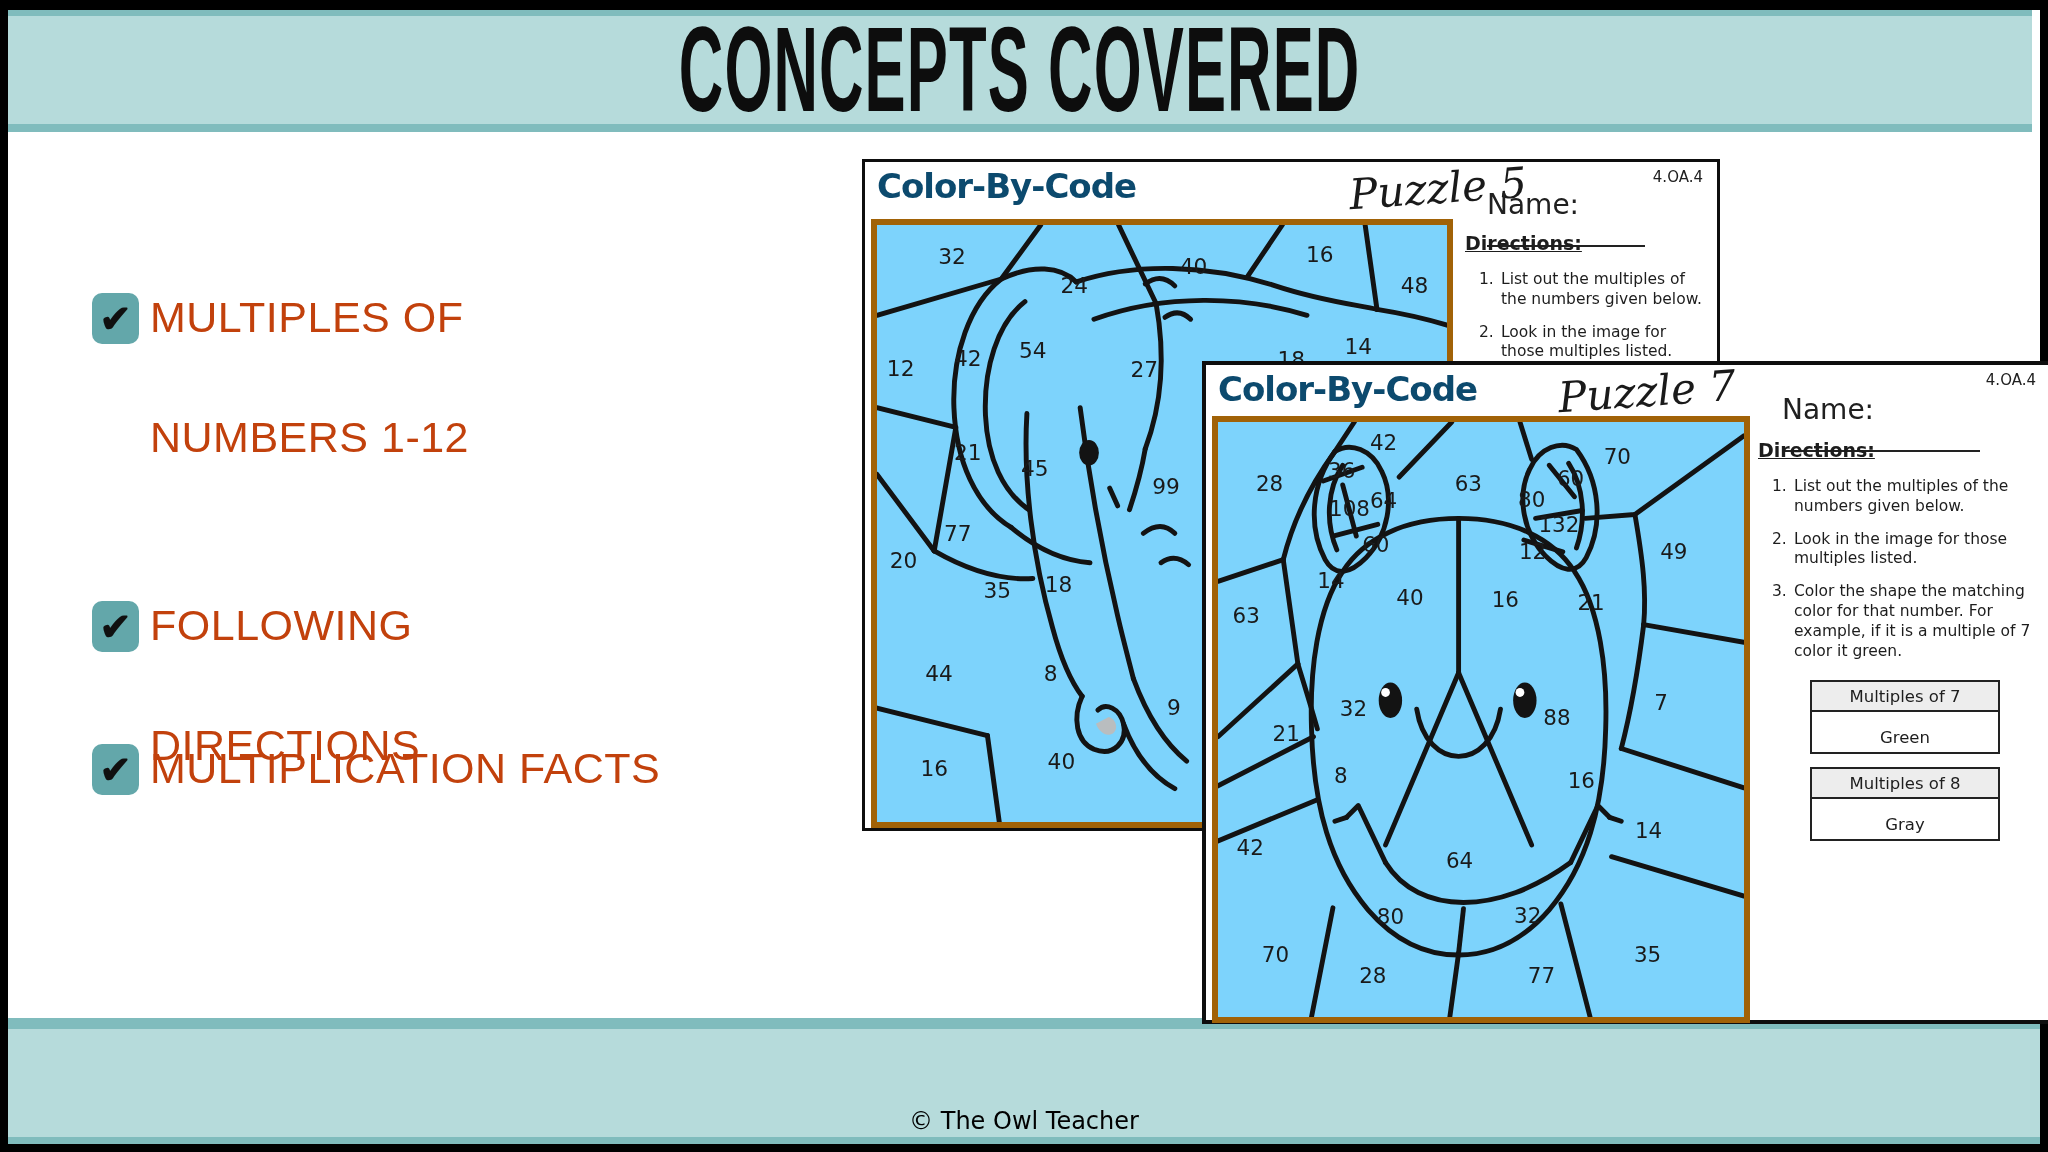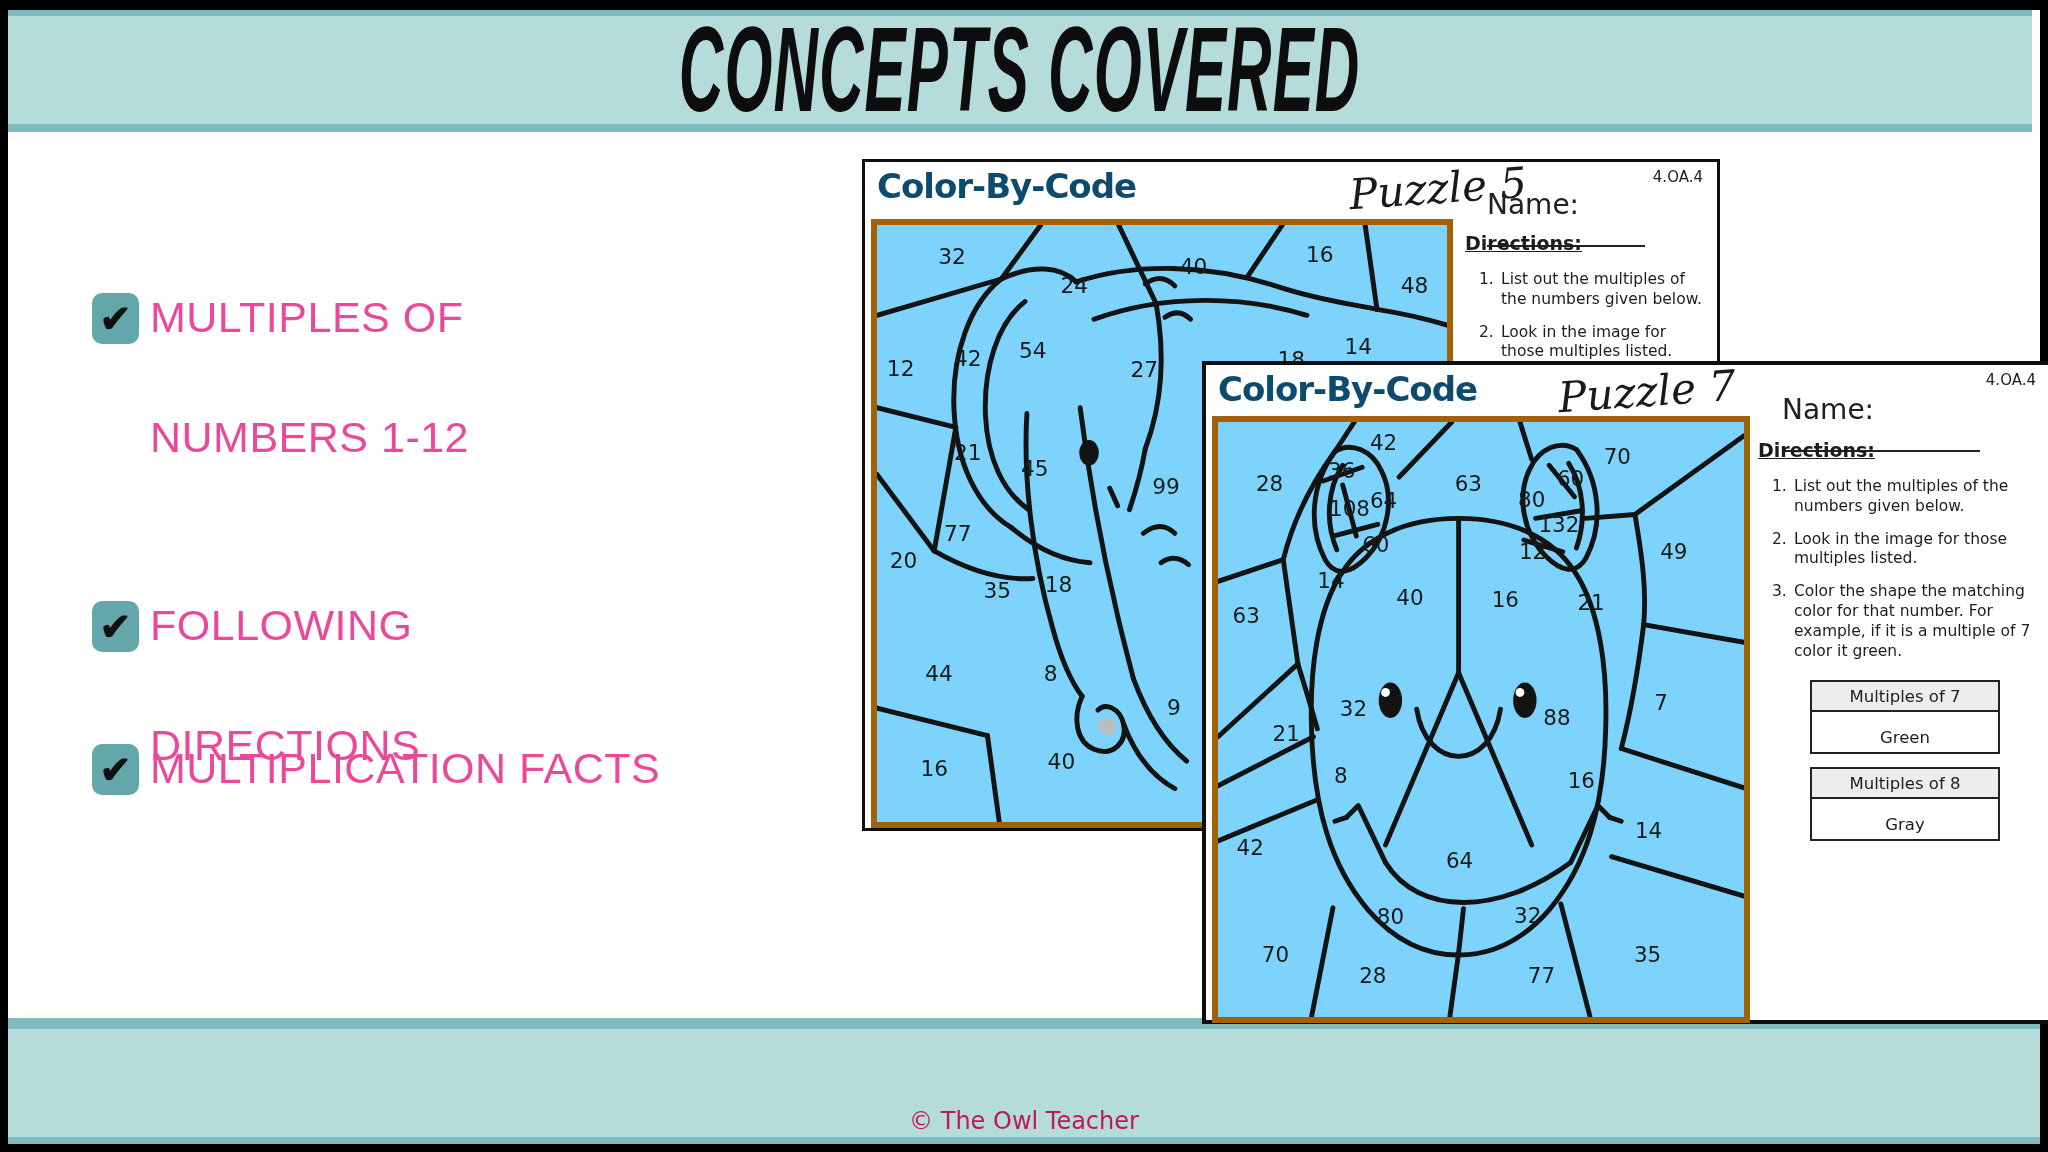--- a/index.html
+++ b/index.html
@@ -11,31 +11,31 @@
   }
   *{margin:0;padding:0;box-sizing:border-box;}
   html,body{width:2048px;height:1152px;background:#fff;overflow:hidden;}
   body{font-family:"Liberation Sans",sans-serif;color:var(--ink);}
   .slide{position:absolute;inset:0;width:2048px;height:1152px;background:#fff;
          border:8px solid #000;border-top-width:10px;}
 
   
   .band-top{position:absolute;left:0;right:8px;top:0;height:122px;background:var(--teal-light);
             border-top:6px solid var(--teal-dark);border-bottom:8px solid var(--teal-dark);
-            display:flex;align-items:center;justify-content:center;font-style:italic;}
+            display:flex;align-items:center;justify-content:center;}
   .slide-title{font-family:"Liberation Sans",sans-serif;font-weight:700;font-size:112px;
                letter-spacing:2px;color:#0d0d0d;transform:scale(.55,1.08);transform-origin:center;
                white-space:nowrap;line-height:1;}
 
   
   .check-item{position:absolute;left:84px;width:600px;}
   .check-item .box{position:absolute;left:0;width:47px;height:51px;border-radius:10px;
                    background:var(--teal-check);display:flex;align-items:center;justify-content:center;}
   .check-item .box span{font-size:38px;font-weight:700;color:#101010;line-height:1;}
-  .check-item .txt{margin-left:58px;font-size:43px;letter-spacing:.5px;color:#ec4899;
+  .check-item .txt{margin-left:58px;font-size:43px;letter-spacing:.5px;color:#c2410c;
                    line-height:120px;width:520px;}
   #ci1{top:247px;} #ci1 .box{top:36px;}
   #ci2{top:555px;} #ci2 .box{top:36px;}
   #ci3{top:698px;} #ci3 .box{top:36px;}
 
   
   .page{position:absolute;background:var(--paper);}
   .page5{left:854px;top:149px;width:858px;height:672px;border:3px solid #0e0e0e;z-index:1;}
   .page7{left:1194px;top:351px;width:852px;height:663px;border:4px solid #0e0e0e;z-index:2;}
 
@@ -74,21 +74,21 @@
   .keys{margin-top:18px;}
   .keybox{width:190px;margin:0 auto 13px auto;border:2px solid #222;text-align:center;
           font-size:16.5px;}
   .keybox .kh{background:#ededed;border-bottom:2px solid #222;padding:5px 12px 4px;}
   .keybox .kv{background:#fff;padding:16px 0 5px;}
 
   
   .band-bottom{position:absolute;left:0;right:0;bottom:0;height:126px;background:var(--teal-light);
                border-top:11px solid var(--teal-dark);border-bottom:7px solid var(--teal-dark);}
   .footer-credit{position:absolute;left:0;right:0;bottom:2px;text-align:center;
-                 font-family:"DejaVu Sans",sans-serif;font-size:24px;color:#be185d;}
+                 font-family:"DejaVu Sans",sans-serif;font-size:24px;color:#000000;}
 </style>
 </head>
 <body>
 
 <div class="slide">
 
   <div class="band-top">
     <div class="slide-title">CONCEPTS COVERED</div>
   </div>
 

